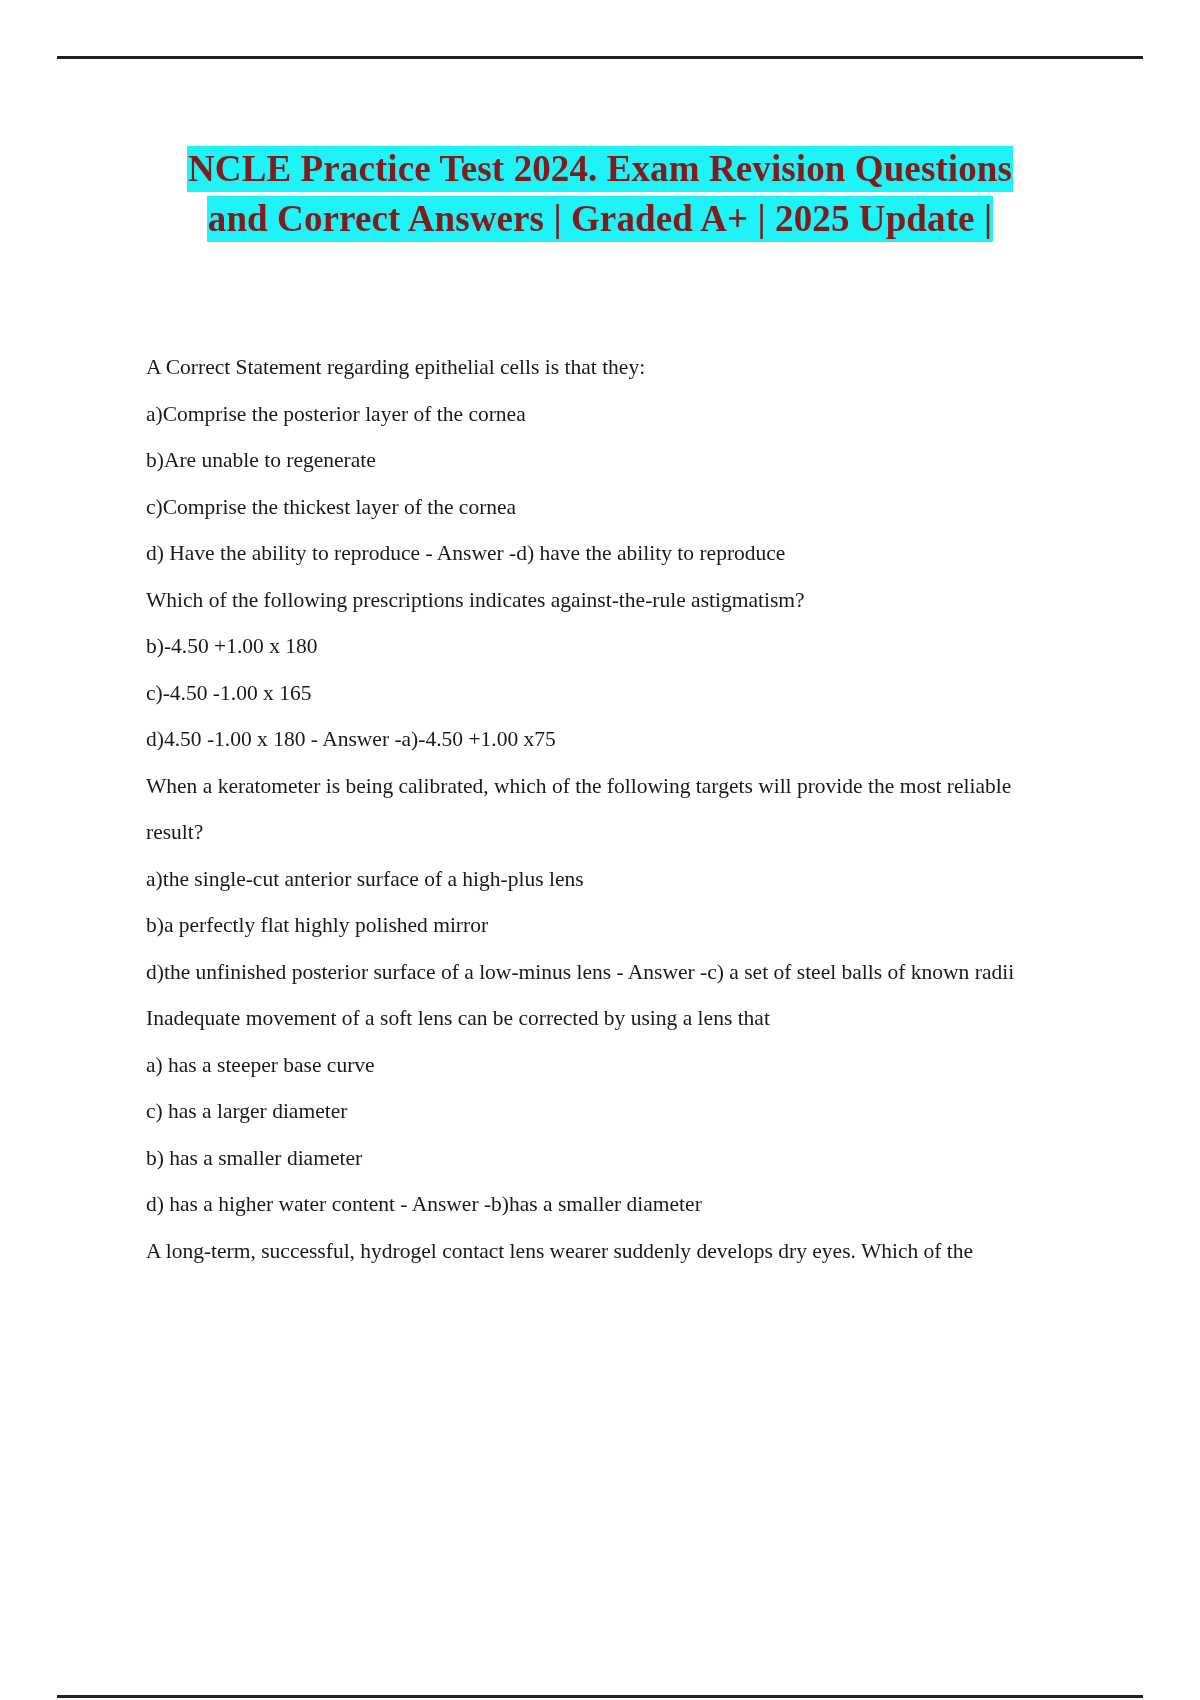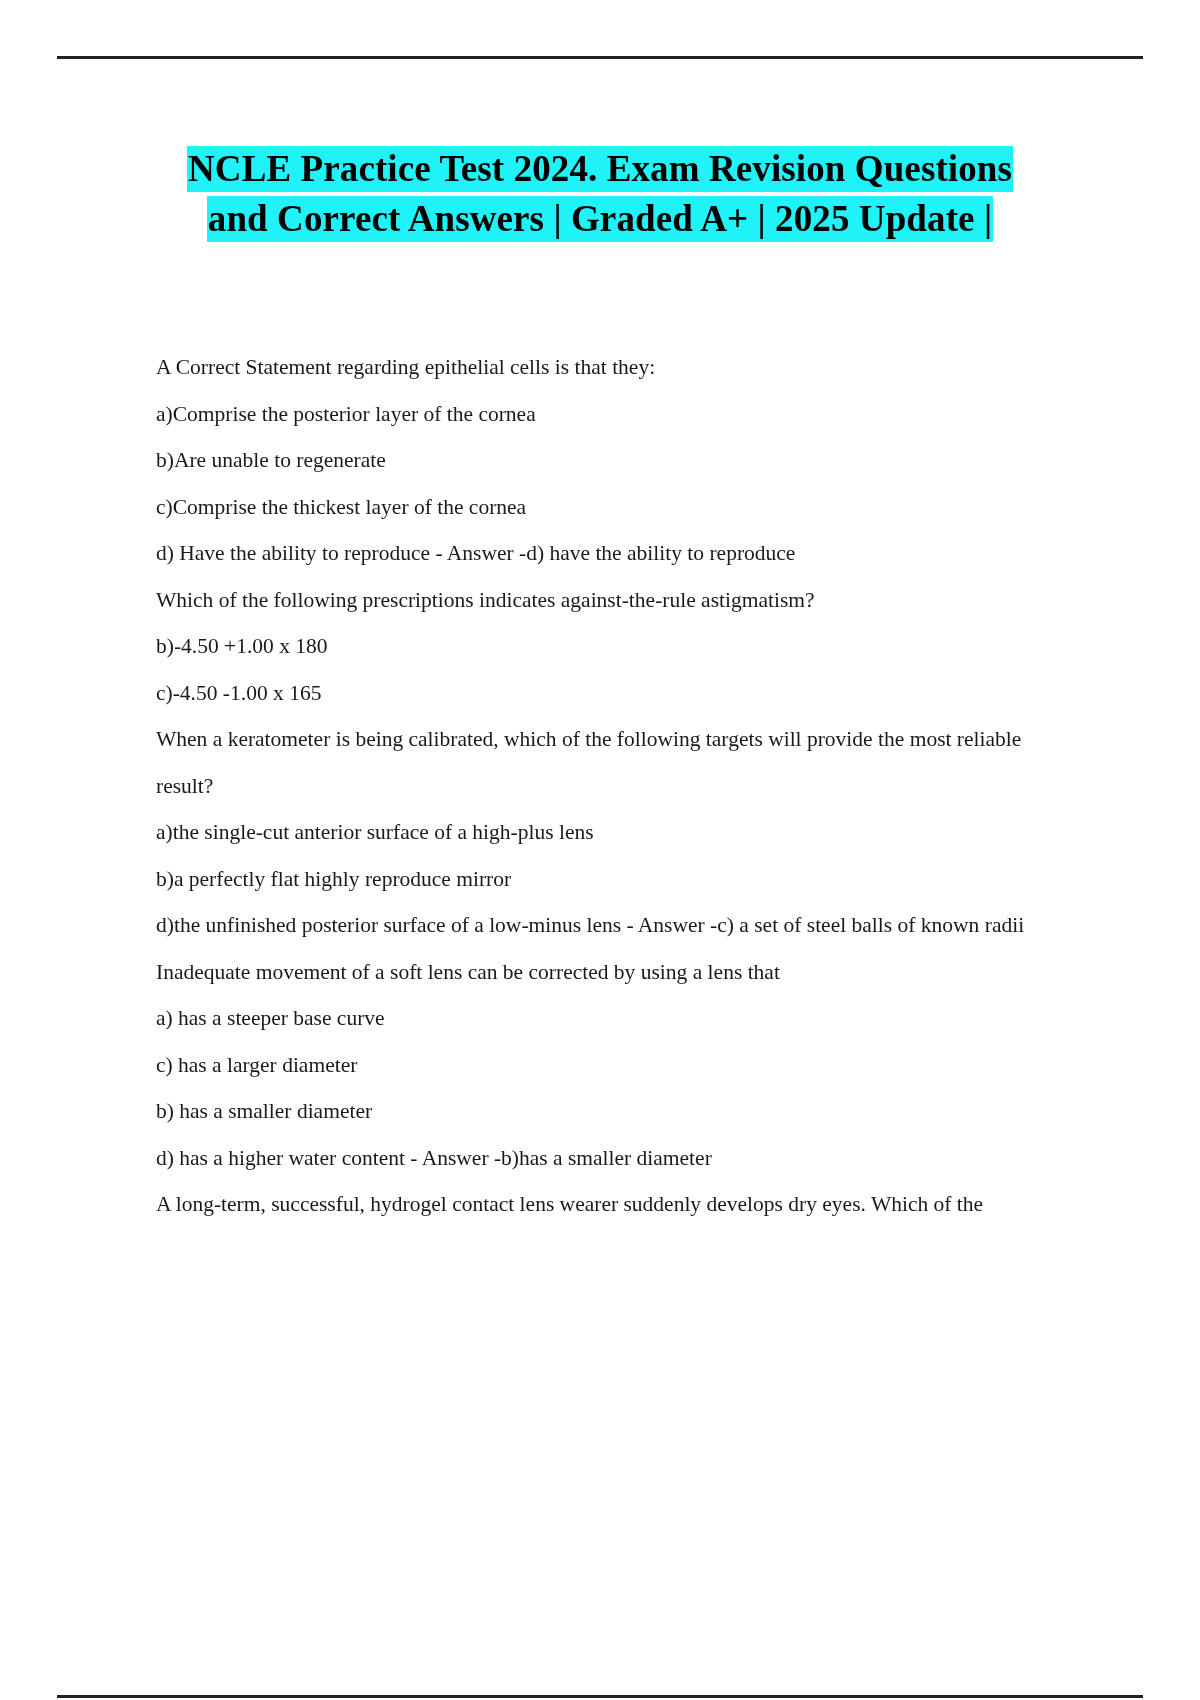--- a/index.html
+++ b/index.html
@@ -28,21 +28,21 @@
   .title-block {
     position: absolute;
     top: 146px;
     left: 0;
     width: 1200px;
     text-align: center;
   }
   .title-line {
     display: inline-block;
     background: #1ff3f7;
-    color: #000000;
+    color: #7f1d1d;
     font-family: "Liberation Serif", "DejaVu Serif", serif;
     font-weight: bold;
     font-size: 37px;
     line-height: 46px;
     height: 46px;
     padding: 0 1px;
     white-space: nowrap;
     letter-spacing: 0.1px;
   }
   .title-row {
@@ -50,21 +50,20 @@
     height: 50px;
   }
 
   .content {
     position: absolute;
     left: 146px;
     top: 352px;
     width: 941px;
     font-size: 21.5px;
     line-height: 30px;
-    margin-left: 10px;
   }
   .para {
     margin: 0 0 16.5px 0;
     text-align: left;
   }
   .para.justify {
     text-align: justify;
     text-align-last: left;
     font-family: Liberation Serif, serif;
   }
@@ -85,24 +84,25 @@
 
 <div class="content">
   <p class="para">A Correct Statement regarding epithelial cells is that they:</p>
   <p class="para">a)Comprise the posterior layer of the cornea</p>
   <p class="para">b)Are unable to regenerate</p>
   <p class="para">c)Comprise the thickest layer of the cornea</p>
   <p class="para">d) Have the ability to reproduce - Answer -d) have the ability to reproduce</p>
   <p class="para">Which of the following prescriptions indicates against-the-rule astigmatism?</p>
   <p class="para">b)-4.50 +1.00 x 180</p>
   <p class="para">c)-4.50 -1.00 x 165</p>
+  <p class="para">d)4.50 -1.00 x 180 - Answer -a)-4.50 +1.00 x75</p>
   <p class="para justify">When a keratometer is being calibrated, which of the following targets will provide the most reliable</p>
   <p class="para">result?</p>
   <p class="para">a)the single-cut anterior surface of a high-plus lens</p>
-  <p class="para">b)a perfectly flat highly reproduce mirror</p>
+  <p class="para">b)a perfectly flat highly polished mirror</p>
   <p class="para justify">d)the unfinished posterior surface of a low-minus lens - Answer -c) a set of steel balls of known radii</p>
   <p class="para">Inadequate movement of a soft lens can be corrected by using a lens that</p>
   <p class="para">a) has a steeper base curve</p>
   <p class="para">c) has a larger diameter</p>
   <p class="para">b) has a smaller diameter</p>
   <p class="para">d) has a higher water content - Answer -b)has a smaller diameter</p>
   <p class="para">A long-term, successful, hydrogel contact lens wearer suddenly develops dry eyes. Which of the</p>
 </div>
 
 <div class="rule bottom"></div>

